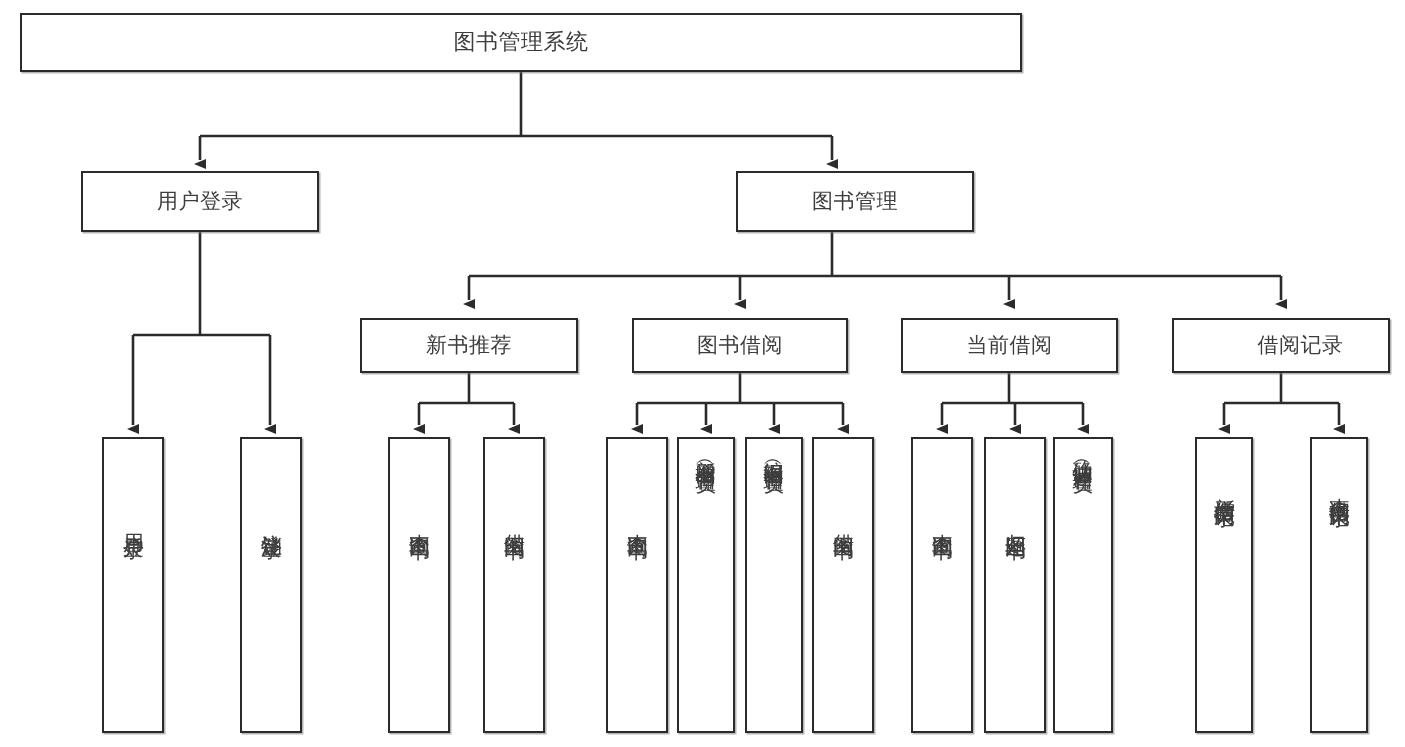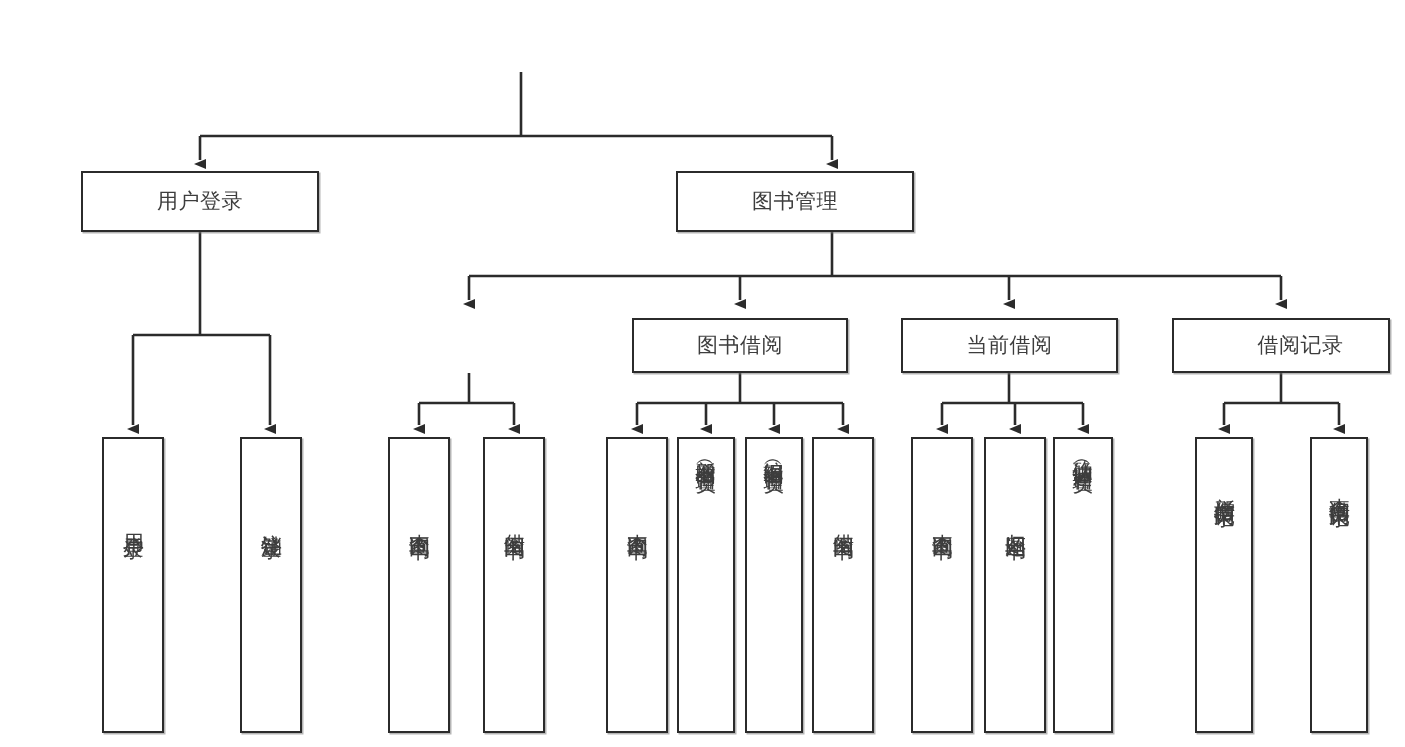--- a/index.html
+++ b/index.html
@@ -121,28 +121,34 @@
       <path d="M1015,403 L1015,425" marker-end="url(#arrow)"></path>
       <path d="M1083,403 L1083,425" marker-end="url(#arrow)"></path>
 
       <path d="M1281,373 L1281,403"></path>
       <path d="M1224,403 L1339,403"></path>
       <path d="M1224,403 L1224,425" marker-end="url(#arrow)"></path>
       <path d="M1339,403 L1339,425" marker-end="url(#arrow)"></path>
     </g>
   </svg>
 
+  <div class="node h root" style="left:20px; top:13px; width:1002px; height:59px;">
+    <span class="lbl">图书管理系统</span>
+  </div>
 
   <div class="node h" style="left:81px; top:171px; width:238px; height:61px;">
     <span class="lbl">用户登录</span>
   </div>
-  <div class="node h" style="left:676px; top:171px; width:238px; height:61px;">
+  <div class="node h" style="left:736px; top:171px; width:238px; height:61px;">
     <span class="lbl">图书管理</span>
   </div>
 
+  <div class="node h" style="left:360px; top:318px; width:218px; height:55px;">
+    <span class="lbl">新书推荐</span>
+  </div>
   <div class="node h" style="left:632px; top:318px; width:216px; height:55px;">
     <span class="lbl">图书借阅</span>
   </div>
   <div class="node h" style="left:901px; top:318px; width:217px; height:55px;">
     <span class="lbl">当前借阅</span>
   </div>
   <div class="node h" style="left:1172px; top:318px; width:218px; height:55px;padding-left:39px;">
     <span class="lbl">借阅记录</span>
   </div>
 

